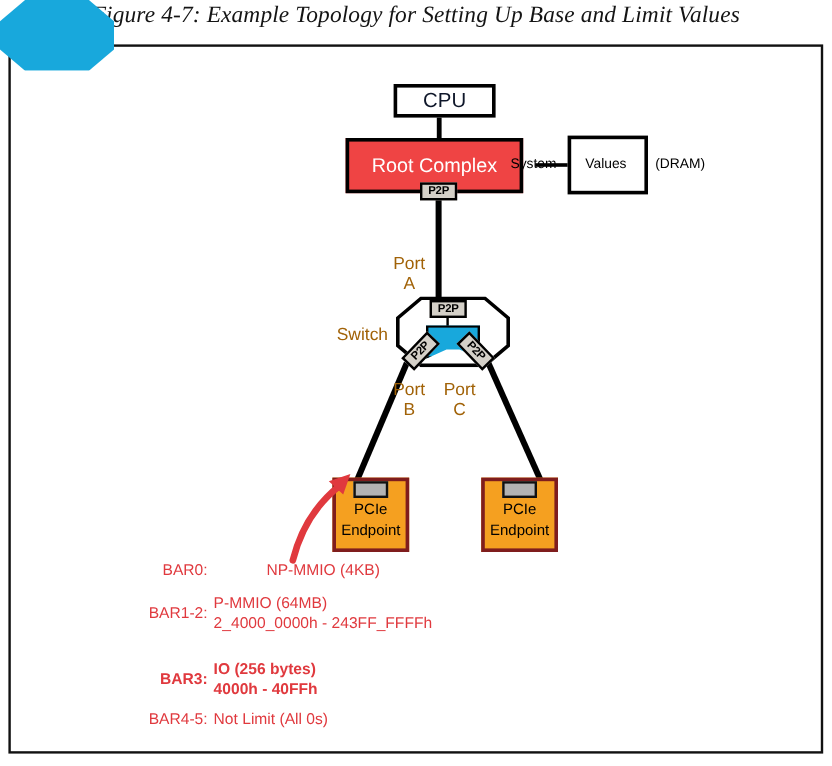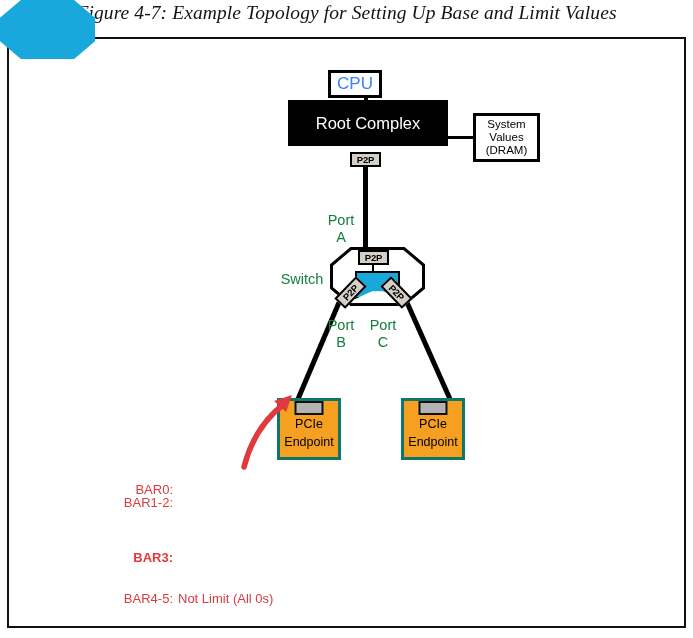--- a/index.html
+++ b/index.html
@@ -59,51 +59,52 @@
   .diag-link {
     position: absolute;
     background: #000000;
     transform-origin: 0 50%;
   }
 
   
   #node-cpu {
     left: 328px;
     top: 70px;
-    width: 54px;
+    width: 85px;
     height: 28px;
     border: 3px solid #000000;
     background: #ffffff;
     font-size: 17px;
-    color: #3b82f6;
+    color: #0f172a;
   }
 
   
   #node-root-complex {
     left: 288px;
-    top: 100px;
-    width: 160px;
+    top: 115px;
+    width: 148px;
     height: 46px;
     border: 3px solid #000000;
-    background: #000000;
+    background: #ef4444;
     color: #ffffff;
     font-size: 16.5px;
   }
 
   
   #node-system-memory {
     left: 473px;
     top: 113px;
     width: 67px;
     height: 49px;
     border: 3px solid #000000;
     background: #ffffff;
     font-size: 11.5px;
     color: #000000;
-    flex-direction: column;
+    flex-direction: row;
+    gap: 24px;
   }
   #node-system-memory span { display: block; }
 
   
   .p2p {
     position: absolute;
     box-sizing: border-box;
     border: 2px solid #000000;
     background: #d4d0c8;
     color: #000000;
@@ -177,21 +178,21 @@
     top: 263px;
     width: 2px;
     height: 10px;
     background: #000000;
   }
 
   
   .endpoint {
     position: absolute;
     box-sizing: border-box;
-    border: 3px solid #0f766e;
+    border: 3px solid #7f1d1d;
     background: #f5a020;
     color: #000000;
     font-size: 12.5px;
     display: flex;
     flex-direction: column;
     align-items: center;
     justify-content: flex-end;
     padding-bottom: 6px;
     line-height: 1.45;
   }
@@ -216,21 +217,21 @@
     height: 14px;
     background: #b3b3b3;
     border: 2px solid #111111;
     box-sizing: border-box;
   }
 
   
   .diagram-label {
     position: absolute;
     font-size: 14.5px;
-    color: #15803d;
+    color: #a16207;
     line-height: 1.15;
     text-align: center;
     white-space: nowrap;
   }
   #label-port-a { left: 320px; top: 212px; width: 42px; }
   #label-port-b { left: 320px; top: 317px; width: 42px; }
   #label-port-c { left: 362px; top: 317px; width: 42px; }
   #label-switch { left: 272px; top: 271px; width: 60px; }
 
   
@@ -251,21 +252,21 @@
     width: 78px;
     text-align: right;
     padding-right: 5px;
     white-space: nowrap;
   }
   .bar-val {
     line-height: 1.22;
     white-space: nowrap;
   }
   .bar-val span { display: block; }
-  #bar-row-0 { left: 0; top: 15px; gap: 44px; }
+  #bar-row-0 { left: 0; top: 0; gap: 44px; }
   #bar-row-1 { left: 0; top: 28px; }
   #bar-row-2 { left: 0; top: 83px; font-weight: bold; }
   #bar-row-3 { left: 0; top: 124px; }
 </style>
 </head>
 <body>
 
 <div id="figure-caption">Figure 4-7: Example Topology for Setting Up Base and Limit Values</div>
 
 <div id="figure-frame"></div>
@@ -331,29 +332,38 @@
 <svg style="position:absolute; left:240px; top:385px; width:70px; height:85px;" viewBox="0 0 70 85">
   <path d="M 4 82 C 10 58, 22 36, 44 19" stroke="#e0393e" stroke-width="5.5" fill="none" stroke-linecap="round"></path>
   <polygon points="52,10 34,16 46,27" fill="#e0393e"></polygon>
 </svg>
 
 <div id="bar-legend">
 
   <div class="bar-row" id="bar-row-0">
     <div class="bar-key">BAR0:</div>
     <div class="bar-val">
+      <span>NP-MMIO (4KB)</span>
     </div>
   </div>
 
   <div class="bar-row" id="bar-row-1">
     <div class="bar-key">BAR1-2:</div>
+    <div class="bar-val">
+      <span>P-MMIO (64MB)</span>
+      <span>2_4000_0000h - 243FF_FFFFh</span>
+    </div>
   </div>
 
   <div class="bar-row" id="bar-row-2">
     <div class="bar-key">BAR3:</div>
+    <div class="bar-val">
+      <span>IO (256 bytes)</span>
+      <span>4000h - 40FFh</span>
+    </div>
   </div>
 
   <div class="bar-row" id="bar-row-3">
     <div class="bar-key">BAR4-5:</div>
     <div class="bar-val">
       <span>Not Limit (All 0s)</span>
     </div>
   </div>
 
 </div>

